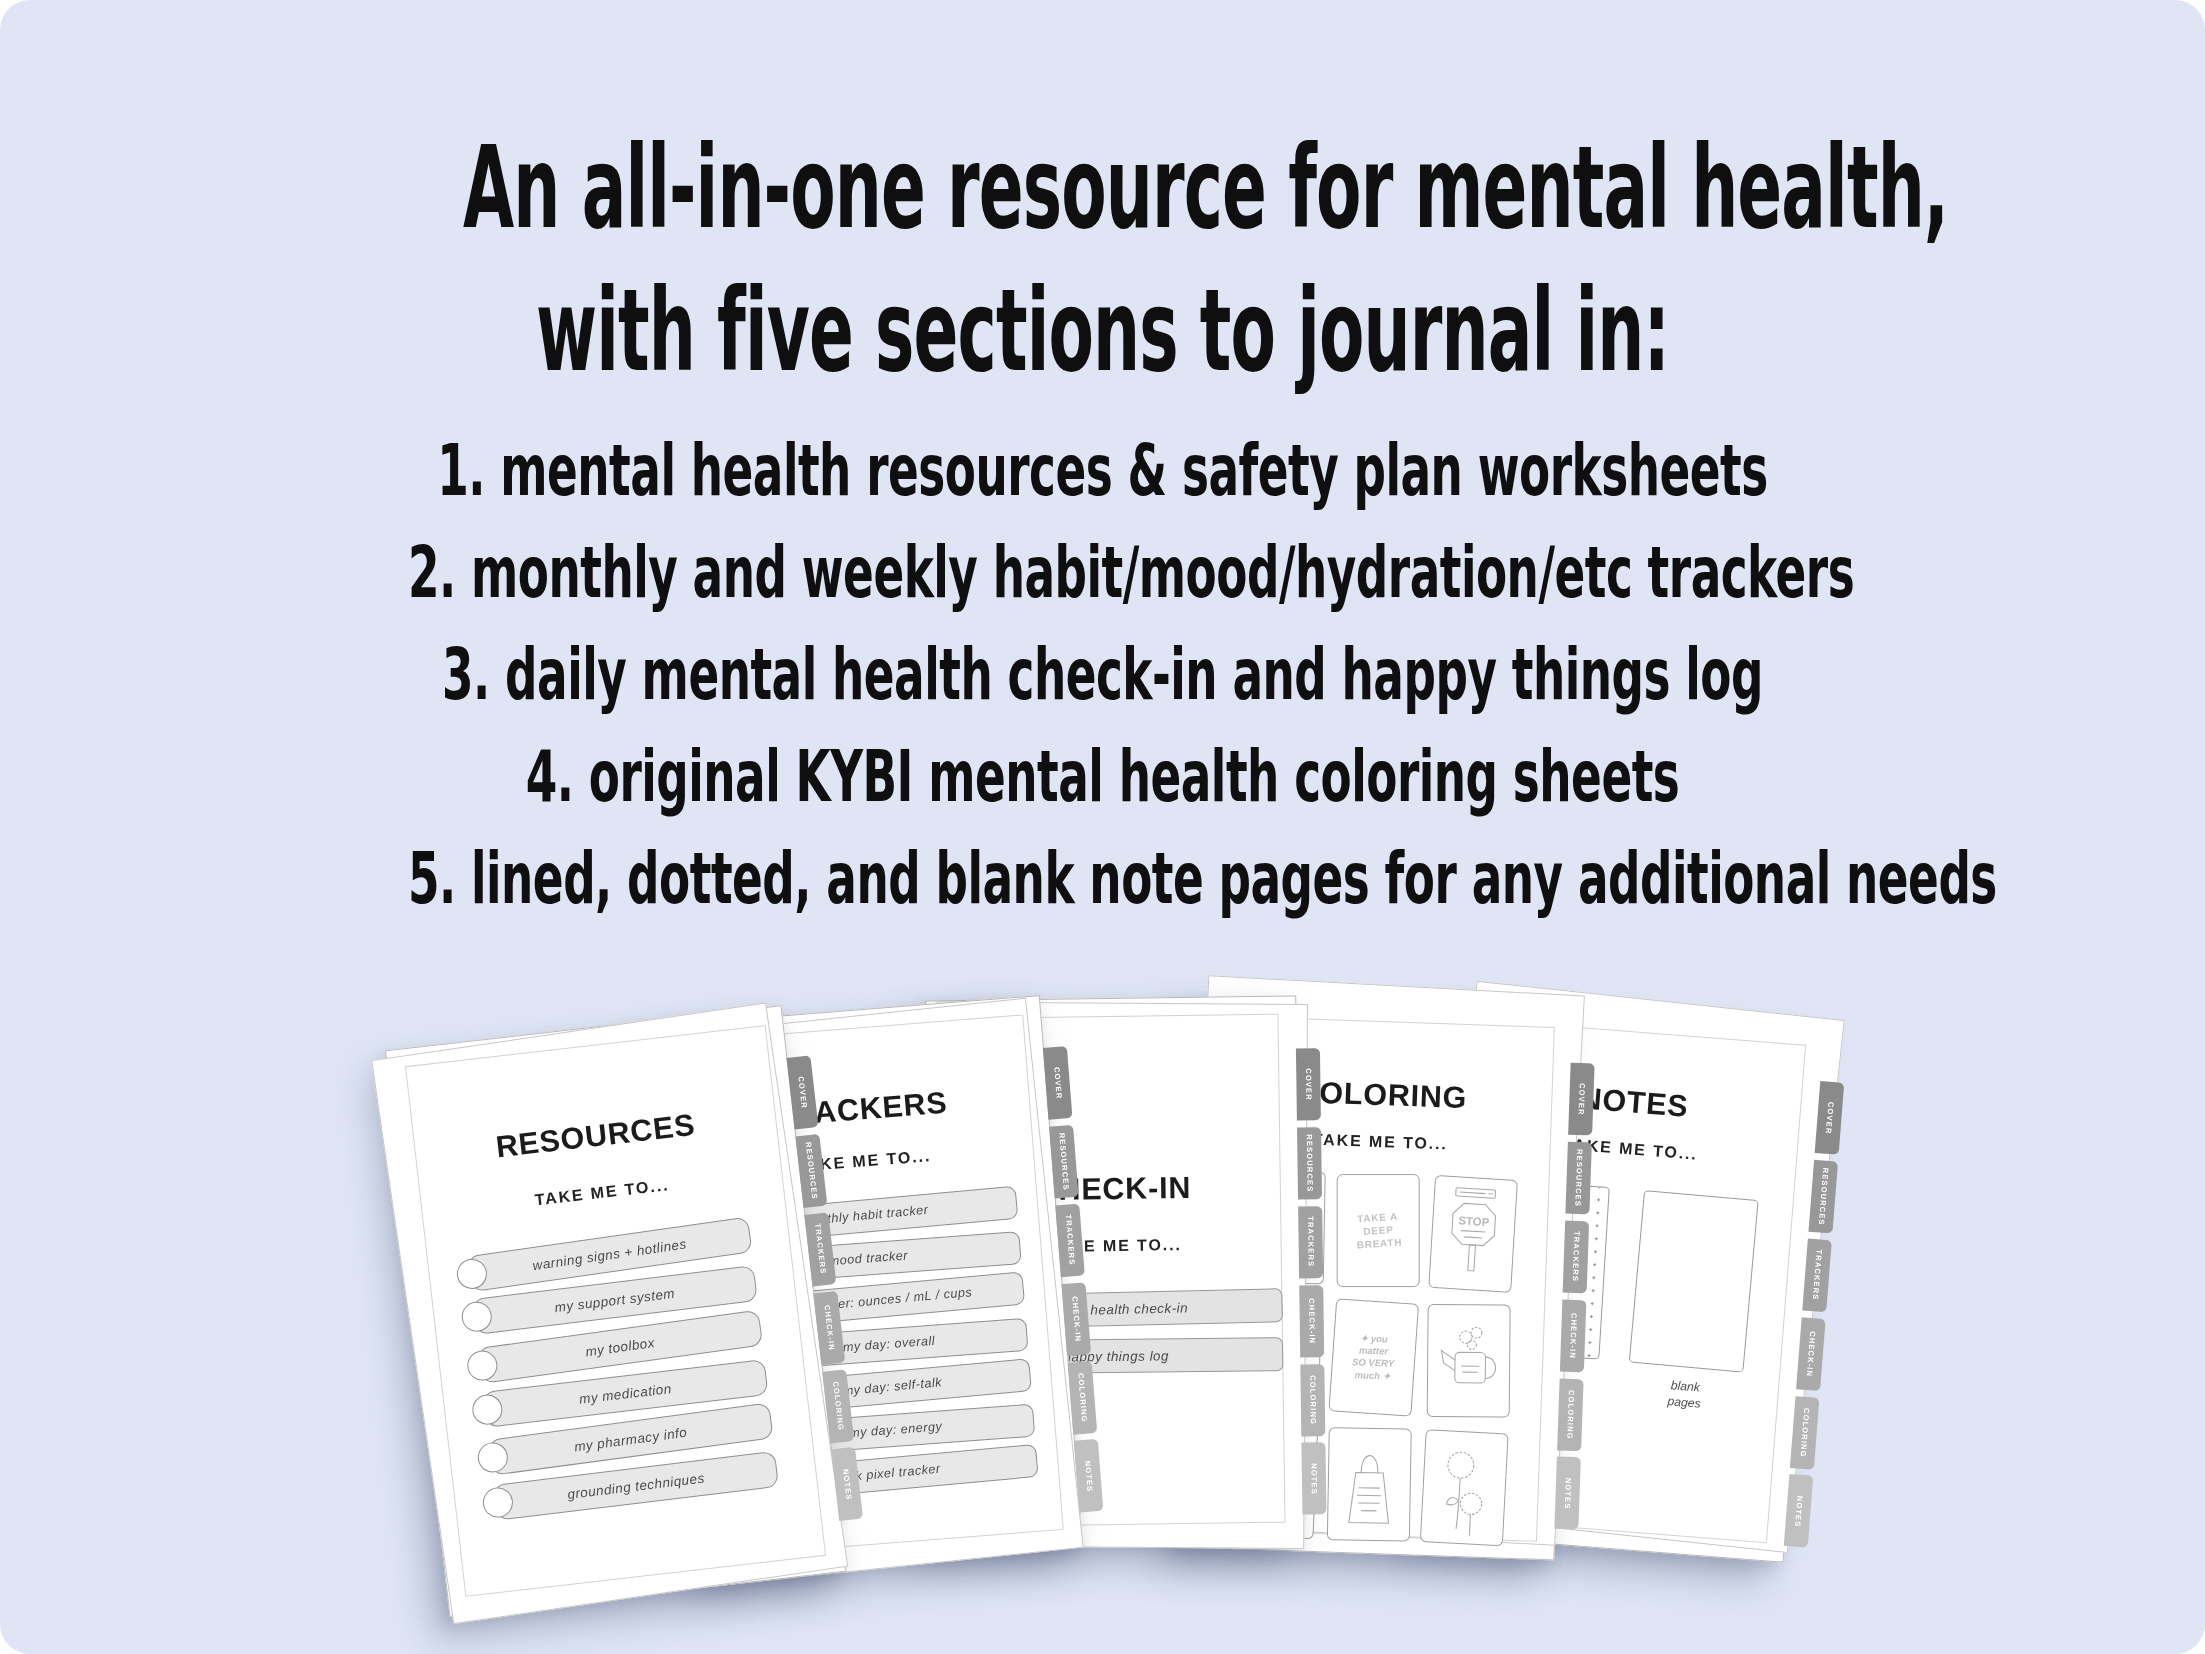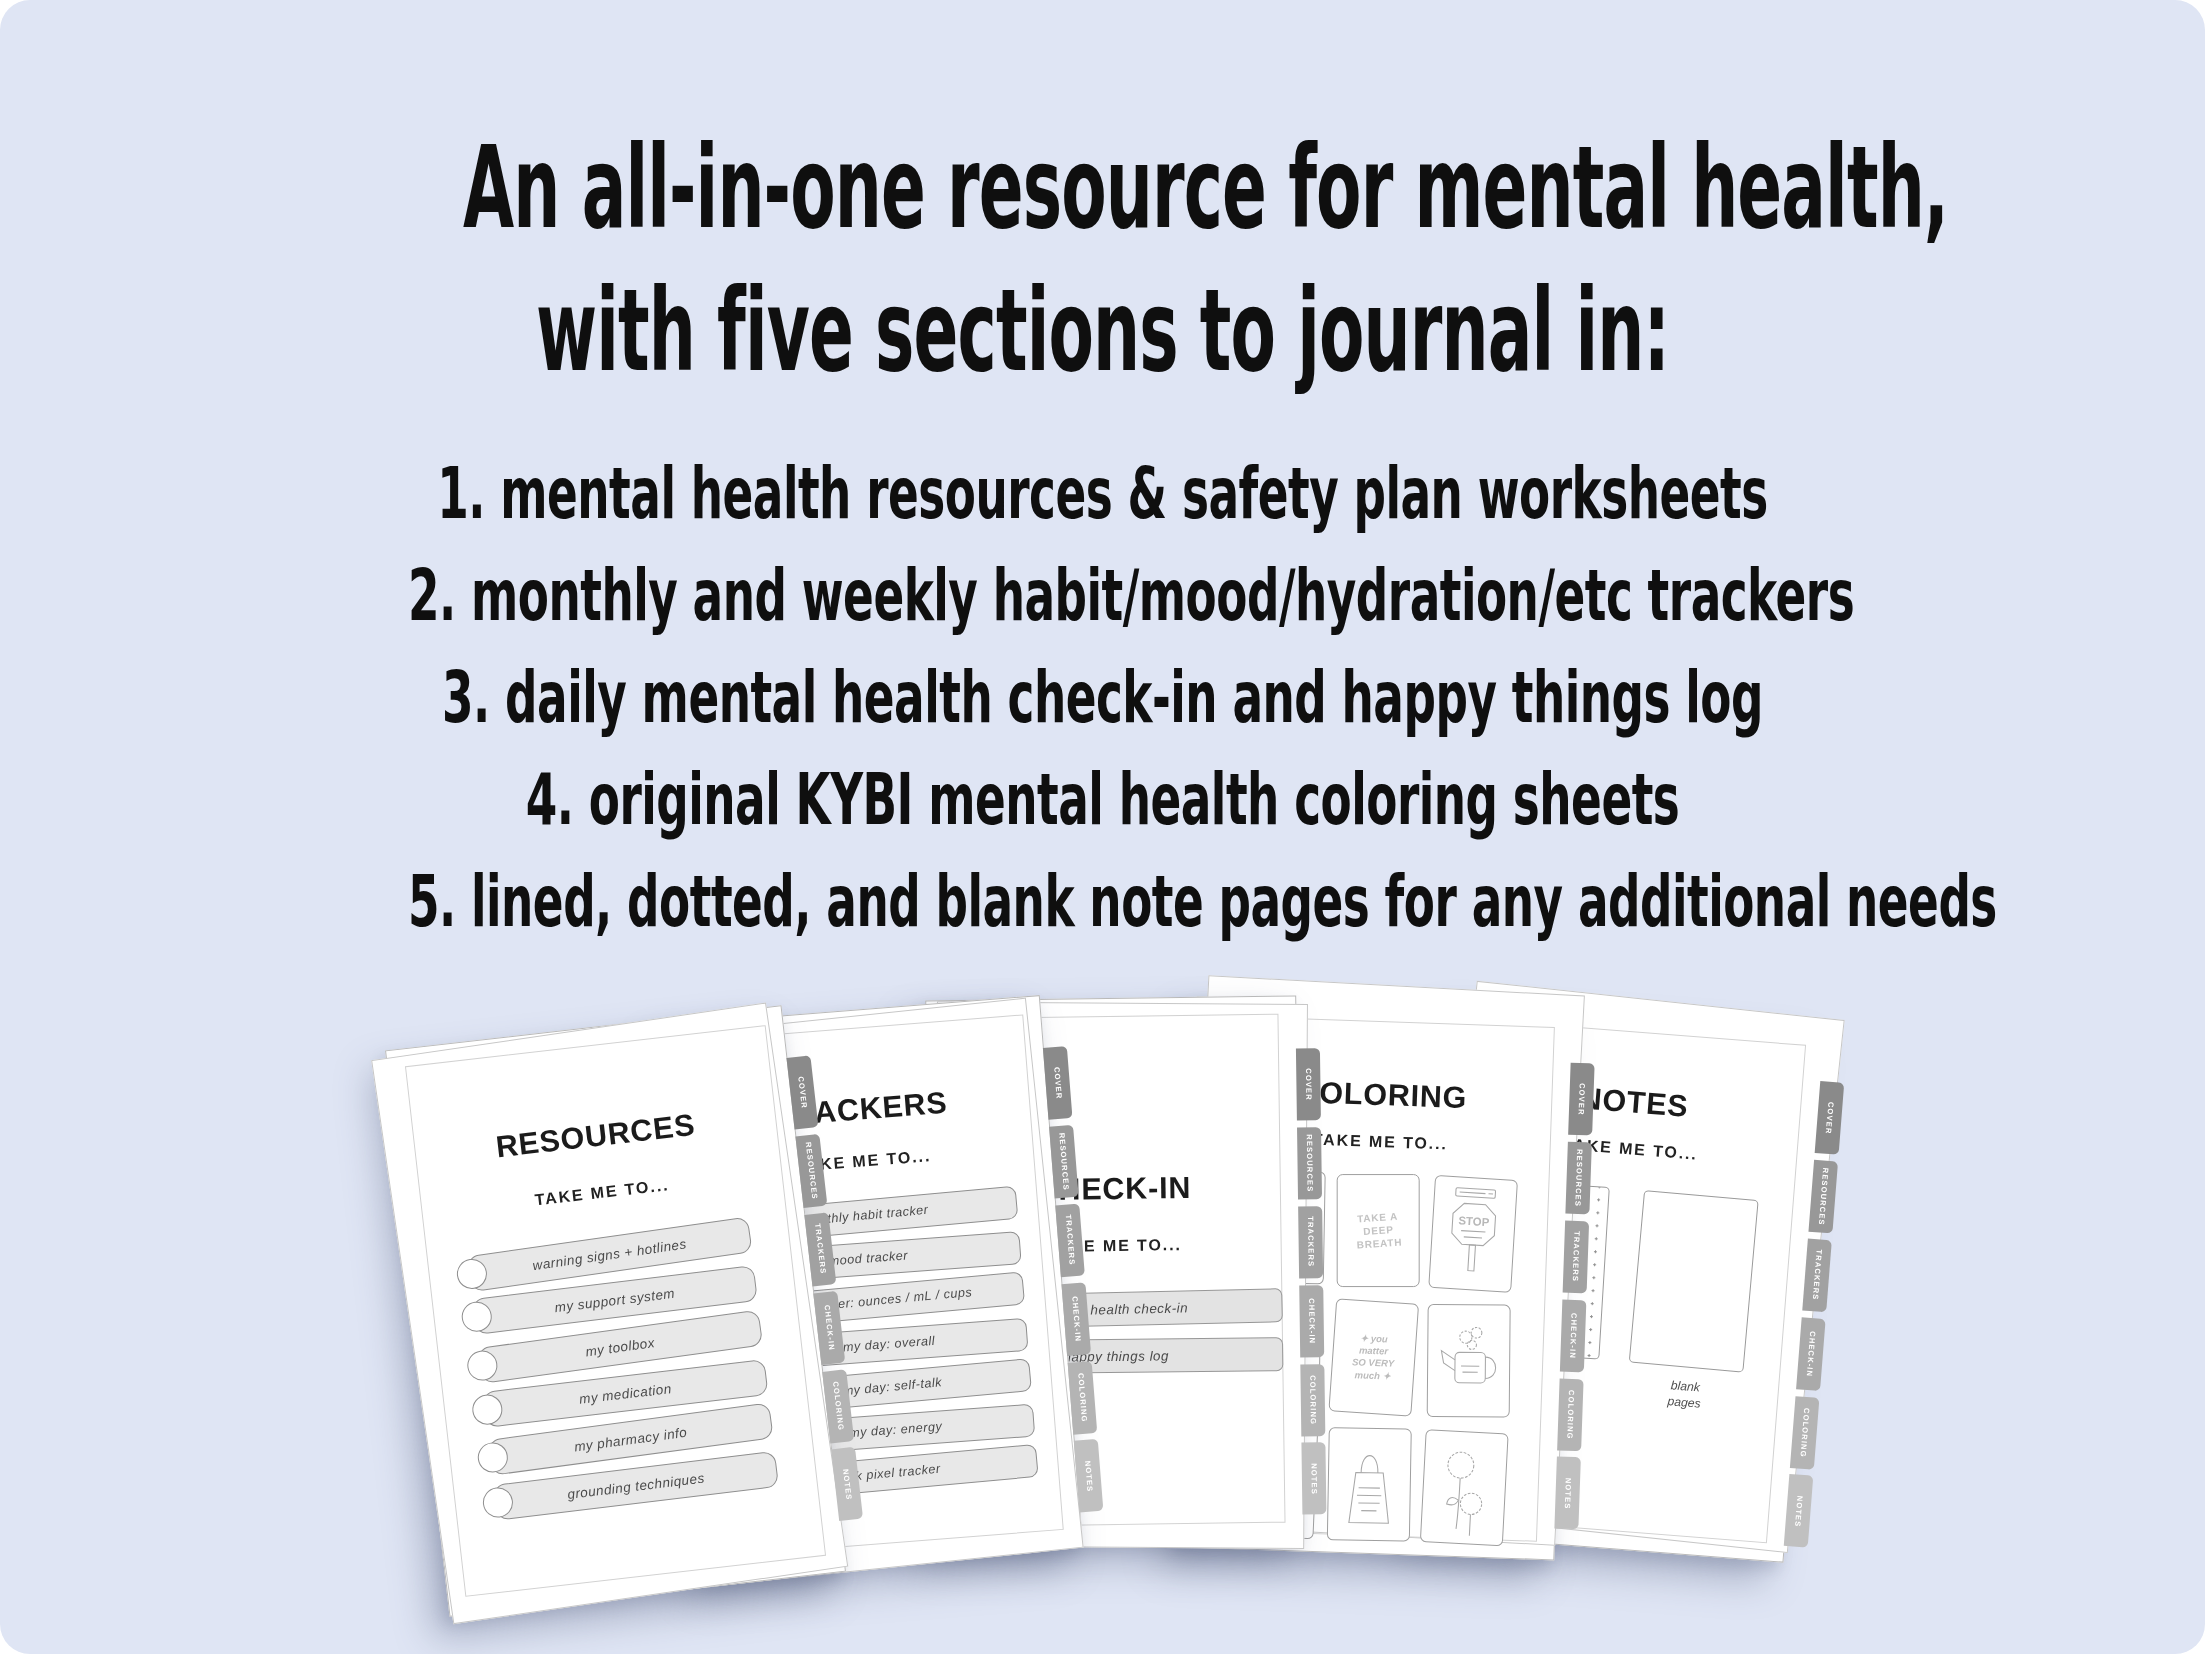--- a/index.html
+++ b/index.html
@@ -4,21 +4,21 @@
 <style>
   html,body{margin:0;padding:0;}
   body{font-family:"Liberation Sans",sans-serif;}
   #canvas{position:relative;width:2205px;height:1654px;overflow:hidden;background:#dfe5f4;border-radius:30px;}
 
   
   .hand{font-family:"DejaVu Sans",sans-serif;font-weight:700;color:#0f0f0f;
         transform:scaleX(.58);transform-origin:50% 50%;letter-spacing:-1.5px;white-space:nowrap;}
   .headline{position:absolute;top:116px;left:0;right:0;text-align:center;}
   .headline .hand{font-size:114px;line-height:143px;}
-  .features{position:absolute;top:442px;left:0;right:0;text-align:center;}
+  .features{position:absolute;top:419px;left:0;right:0;text-align:center;}
   .features .hand{font-size:72px;line-height:102px;transform:scaleX(.63);letter-spacing:-0.8px;}
 
   
   .page{position:absolute;background:#fff;border:0.8px solid #b9b9b9;
         box-shadow:-17px 20px 37px rgba(84,95,126,.38), -4.6px 7.6px 13.7px rgba(84,95,126,.18);}
   .page::before{content:"";position:absolute;inset:-0.8px;background:#fff;border:0.8px solid #c7c7c7;z-index:-1;}
   .frame{position:absolute;inset:17px;border:1.1px solid #d2d2d2;pointer-events:none;}
   .content{position:relative;text-align:center;}
   .ptitle{margin:0;font-size:30.5px;font-weight:800;letter-spacing:0.8px;color:#1b1b1b;}
   .psub{font-size:16px;font-weight:800;letter-spacing:1.9px;color:#222;}

